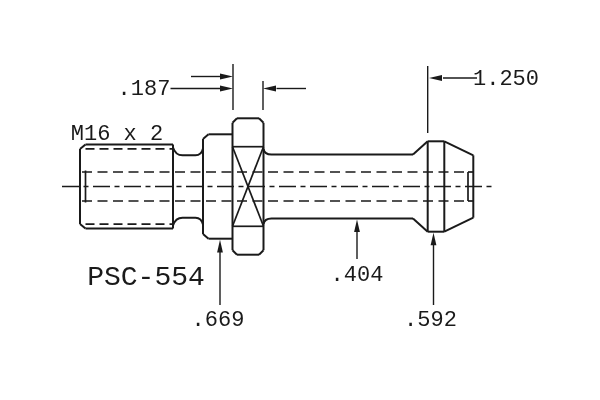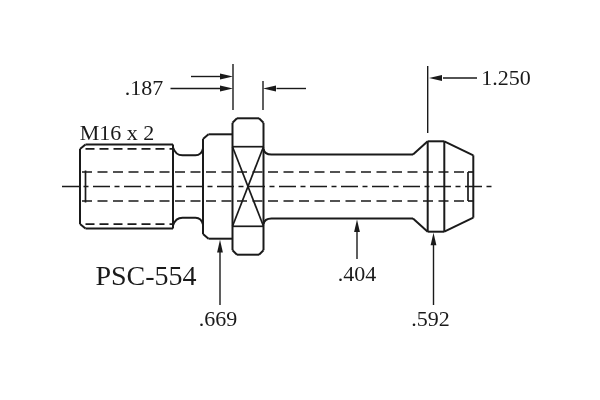--- a/index.html
+++ b/index.html
@@ -1,17 +1,17 @@
 <!DOCTYPE html>
 <html><head>
 <meta charset="utf-8">
 <style>
   html,body{margin:0;padding:0;background:#ffffff;}
   .stage{position:relative;width:600px;height:360px;background:#ffffff;overflow:hidden;
-         font-family:Liberation Serif, serif;}
+         font-family:Liberation Mono, monospace;}
   svg{display:block;}
   .profile{stroke:#1a1a1a;stroke-width:2;fill:none;stroke-linecap:butt;}
   .detail{stroke:#1a1a1a;stroke-width:1.7;fill:none;}
   .hidden-l{stroke:#1a1a1a;stroke-width:1.7;fill:none;stroke-dasharray:10 5.5;}
   .minor-l{stroke:#1a1a1a;stroke-width:1.7;fill:none;stroke-dasharray:9 5;}
   .center-l{stroke:#1a1a1a;stroke-width:1.4;fill:none;stroke-dasharray:17 4.5 5 4.5;}
   .dim{stroke:#1a1a1a;stroke-width:1.4;fill:none;}
   .arrow{fill:#1a1a1a;stroke:none;}
   .dim-text{font-size:22px;fill:#1a1a1a;}
   .label-text{font-size:22px;fill:#1a1a1a;}

